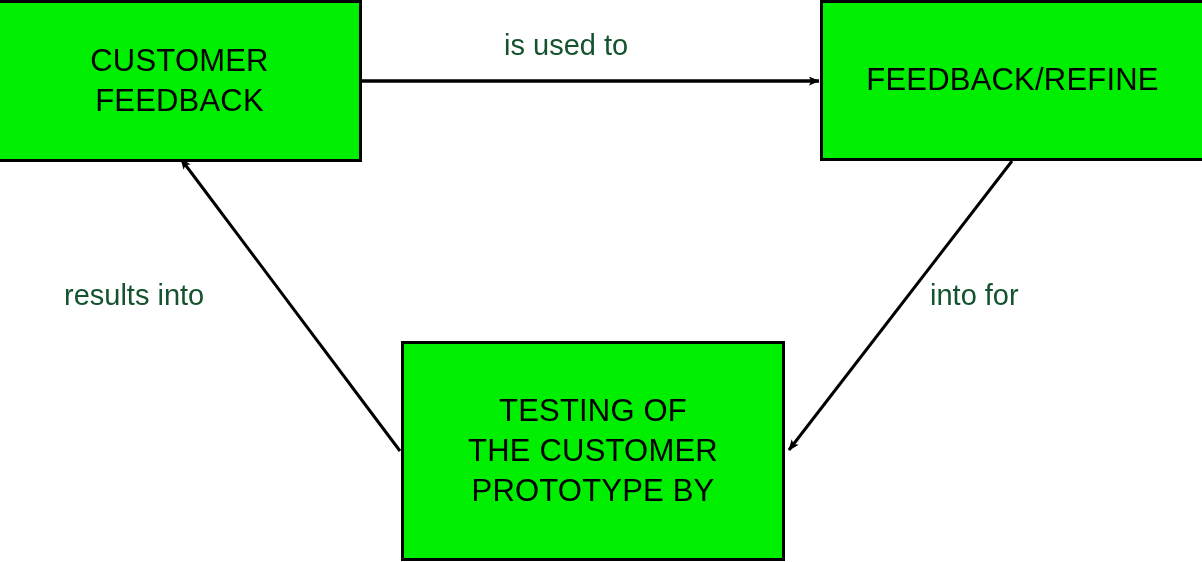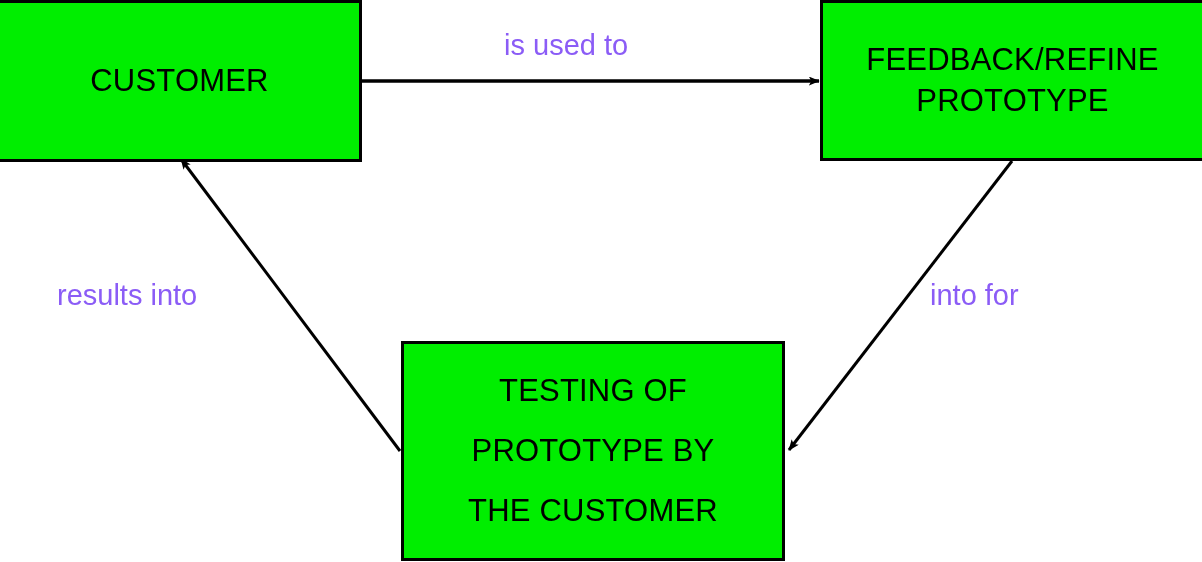--- a/index.html
+++ b/index.html
@@ -44,45 +44,44 @@
     left: 820px;
     top: 0px;
     width: 385px;
     height: 161px;
   }
   #node-testing-prototype {
     left: 401px;
     top: 341px;
     width: 384px;
     height: 220px;
-    gap: 20px;
   }
 
   #edge-layer {
     position: absolute;
     left: 0;
     top: 0;
     width: 1202px;
     height: 562px;
     pointer-events: none;
   }
 
   .edge-label {
     position: absolute;
-    color: #8b5cf6;
+    color: #14532d;
     font-size: 29px;
     line-height: 1;
     white-space: nowrap;
   }
   #label-is-used-to {
     left: 504px;
     top: 31px;
   }
   #label-results-into {
-    left: 57px;
+    left: 64px;
     top: 281px;
   }
   #label-used-for {
     left: 930px;
     top: 281px;
   }
 </style>
 </head>
 <body>
 
@@ -97,31 +96,31 @@
 
     <line x1="362" y1="81" x2="819" y2="81" stroke="#000000" stroke-width="3.4" marker-end="url(#arrowhead)"></line>
 
     <line x1="1012" y1="161" x2="789" y2="450" stroke="#000000" stroke-width="3.0" marker-end="url(#arrowhead)"></line>
 
     <line x1="400" y1="451" x2="181" y2="159" stroke="#000000" stroke-width="3.0" marker-end="url(#arrowhead)"></line>
   </svg>
 
   <div class="node" id="node-customer-feedback">
     <span class="line">CUSTOMER</span>
+    <span class="line">FEEDBACK</span>
   </div>
 
   <div class="node" id="node-develop-refine-prototype">
     <span class="line">FEEDBACK/REFINE</span>
-    <span class="line">PROTOTYPE</span>
   </div>
 
   <div class="node" id="node-testing-prototype">
     <span class="line">TESTING OF</span>
+    <span class="line">THE CUSTOMER</span>
     <span class="line">PROTOTYPE BY</span>
-    <span class="line">THE CUSTOMER</span>
   </div>
 
   <div class="edge-label" id="label-is-used-to">is used to</div>
 
   <div class="edge-label" id="label-results-into">results into</div>
 
   <div class="edge-label" id="label-used-for">into for</div>
 
 </div>
 

